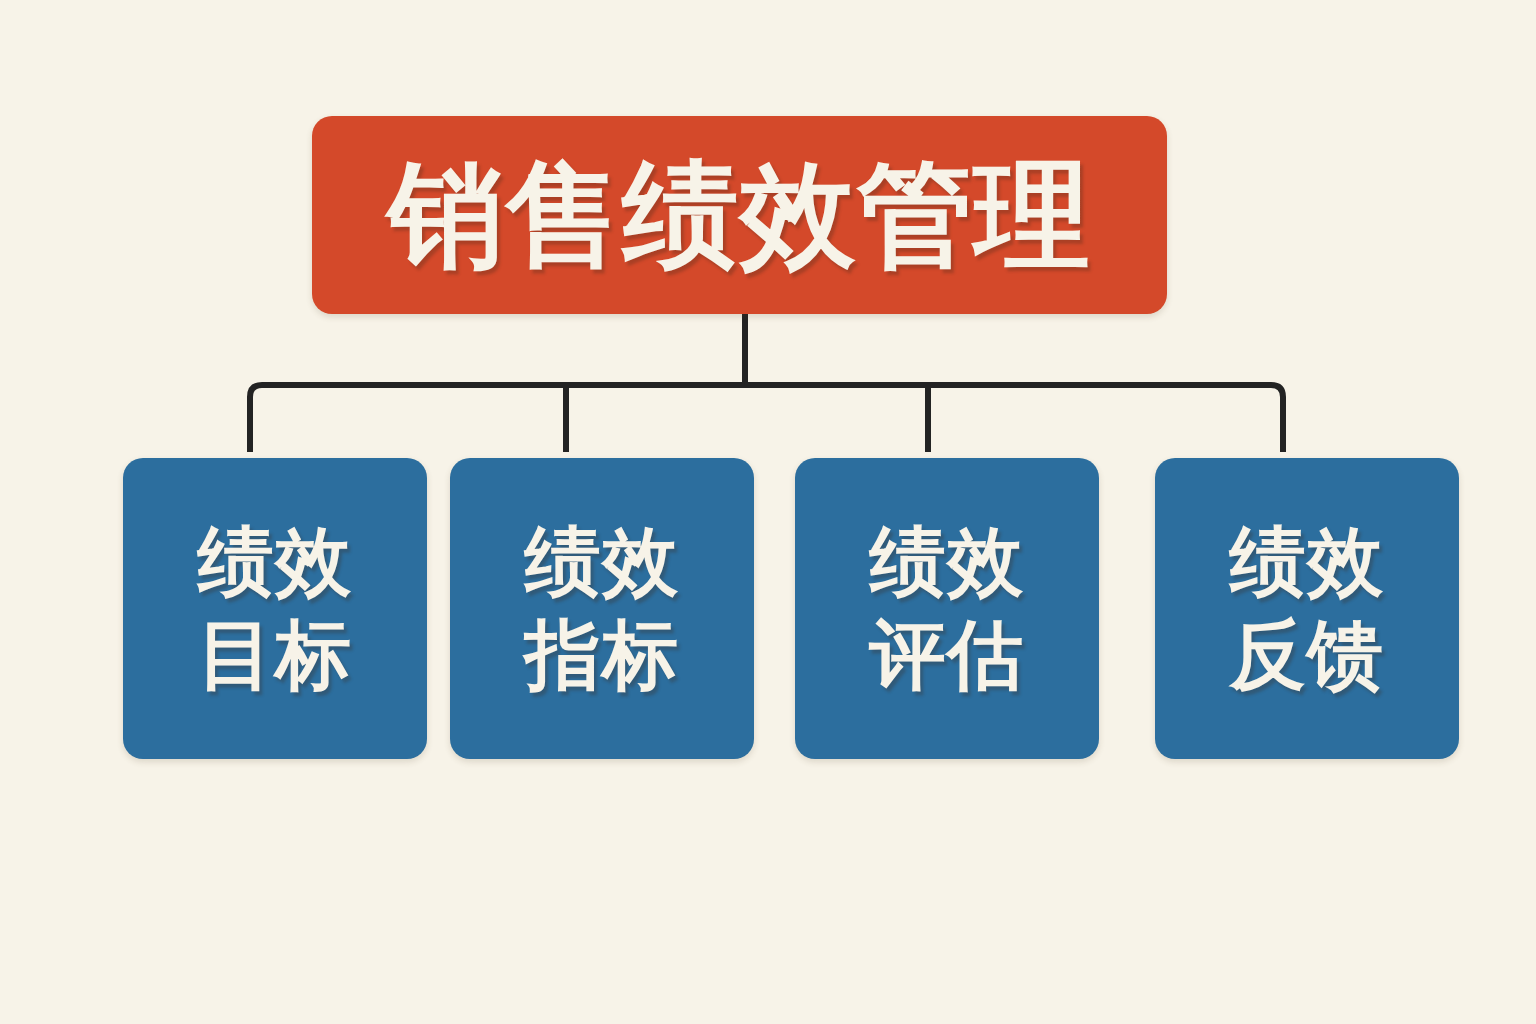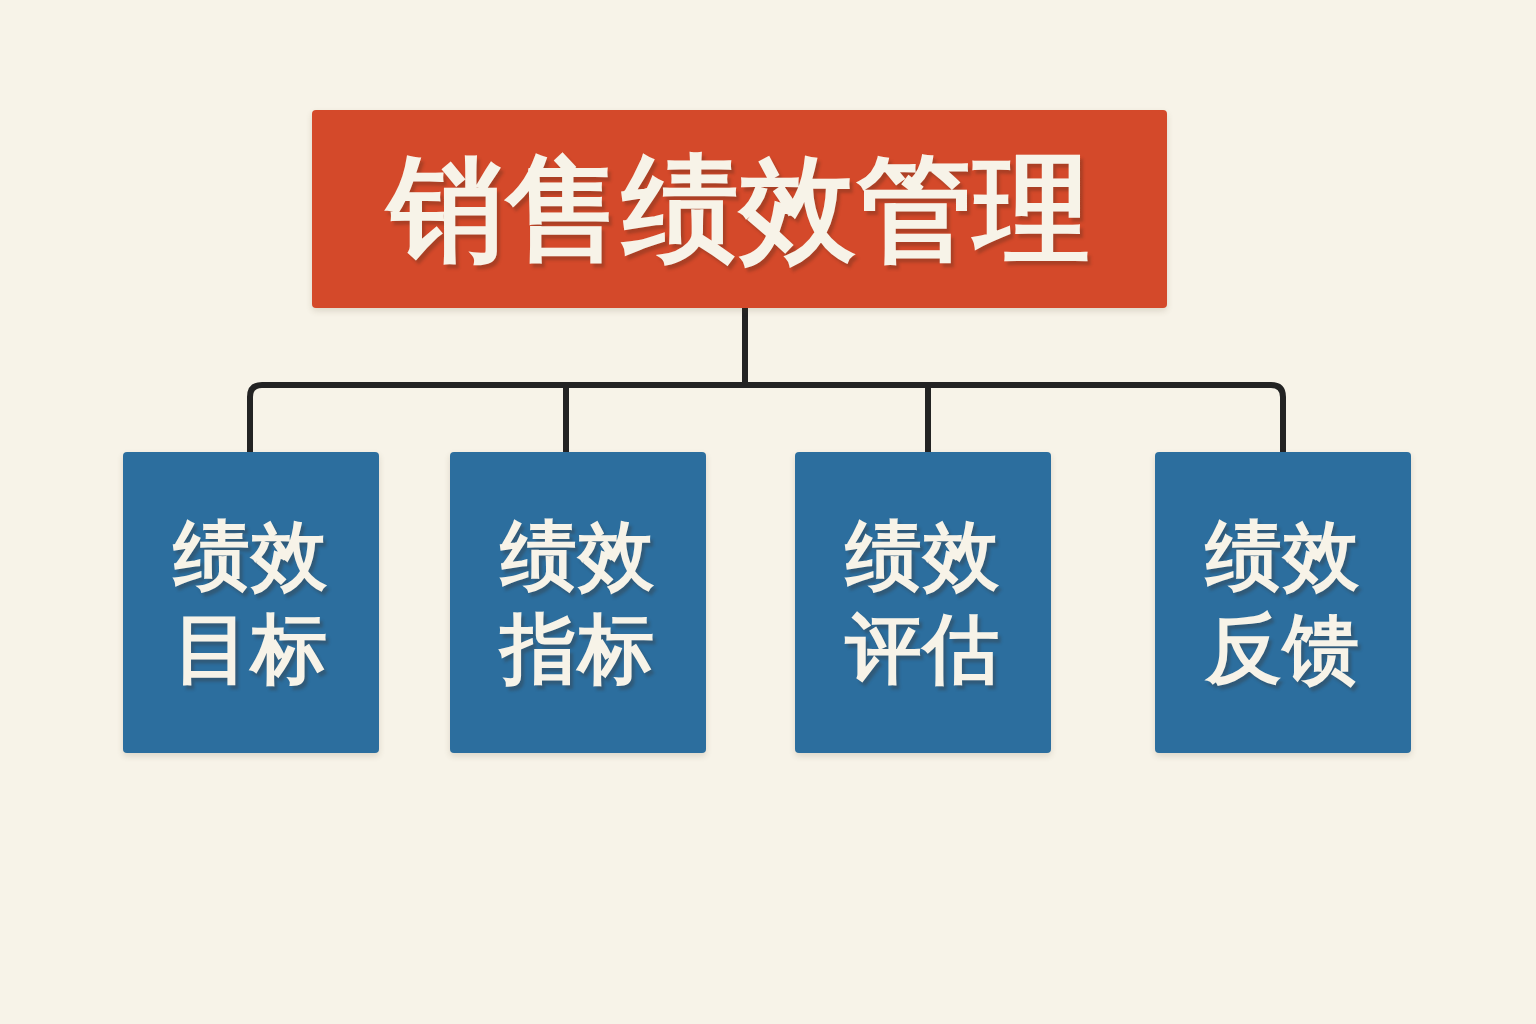--- a/index.html
+++ b/index.html
@@ -32,35 +32,36 @@
     pointer-events: none;
   }
 
   
   .node {
     position: absolute;
     box-sizing: border-box;
     display: flex;
     align-items: center;
     justify-content: center;
-    border-radius: 4px;
+    border-radius: 20px;
     box-shadow: 0 3px 6px rgba(90, 70, 45, 0.16);
+    margin-top: 6px;
   }
 
   .node-root {
     left: 312px;
     top: 110px;
     width: 855px;
     height: 198px;
     background: #D4492A;
   }
 
   .node-child {
     top: 452px;
-    width: 256px;
+    width: 304px;
     height: 301px;
     background: #2C6E9E;
   }
 
   .child-0 { left: 123px; }
   .child-1 { left: 450px; }
   .child-2 { left: 795px; }
   .child-3 { left: 1155px; }
 
   .node-label {

